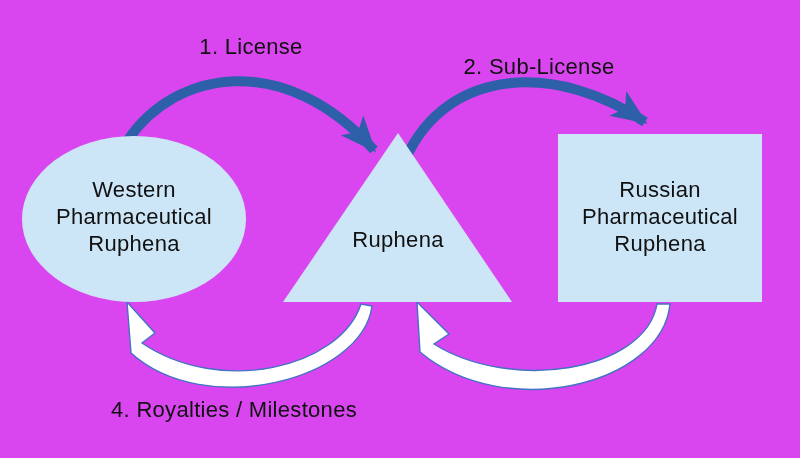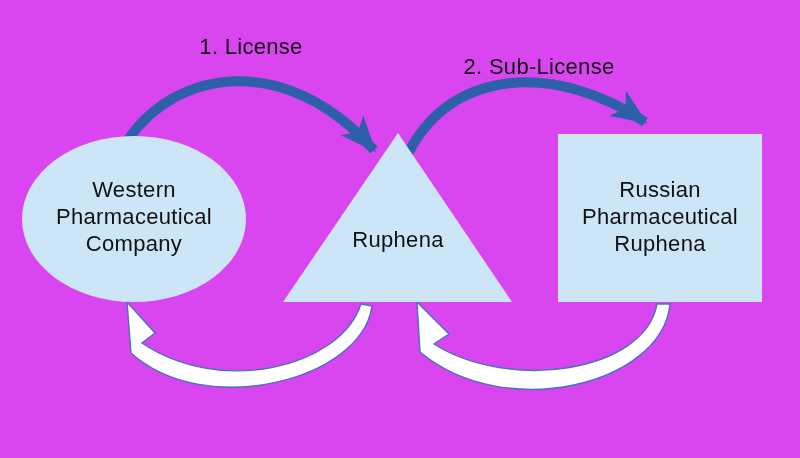--- a/index.html
+++ b/index.html
@@ -48,18 +48,19 @@
     <path d="M 128 140 C 175 70 285 50 374 150" fill="none" stroke-width="10" marker-end="url(#sahead)" stroke="#2E5FA9"></path>
     <path d="M 405 160 C 448 64 560 64 645 122" fill="none" stroke-width="10" marker-end="url(#sahead)" stroke="#2E5FA9"></path>
 
     <ellipse cx="134" cy="219" rx="112" ry="83" fill="#CDE6F7"></ellipse>
     <polygon points="398,133 512,302 283,302" fill="#CDE6F7"></polygon>
     <rect x="558" y="134" width="204" height="168" fill="#CDE6F7"></rect>
   </svg>
 
   <div class="lbl flow-lbl" style="left:151px; top:33px; width:200px;">1. License</div>
   <div class="lbl flow-lbl" style="left:439px; top:33px; width:200px;margin-top:20px;">2. Sub-License</div>
+  <div class="lbl flow-lbl" style="left:84px; top:396px; width:300px;">4. Royalties / Milestones</div>
 
-  <div class="lbl" style="left:44px; top:176px; width:180px;">Western Pharmaceutical Company</div>
+  <div class="lbl" style="left:44px; top:176px; width:180px;">Western Pharmaceutical Ruphena</div>
   <div class="lbl" style="left:328px; top:226px; width:140px;">Ruphena</div>
   <div class="lbl" style="left:570px; top:176px; width:180px;">Russian Pharmaceutical Ruphena</div>
 
 </div>
 
 </body></html>

